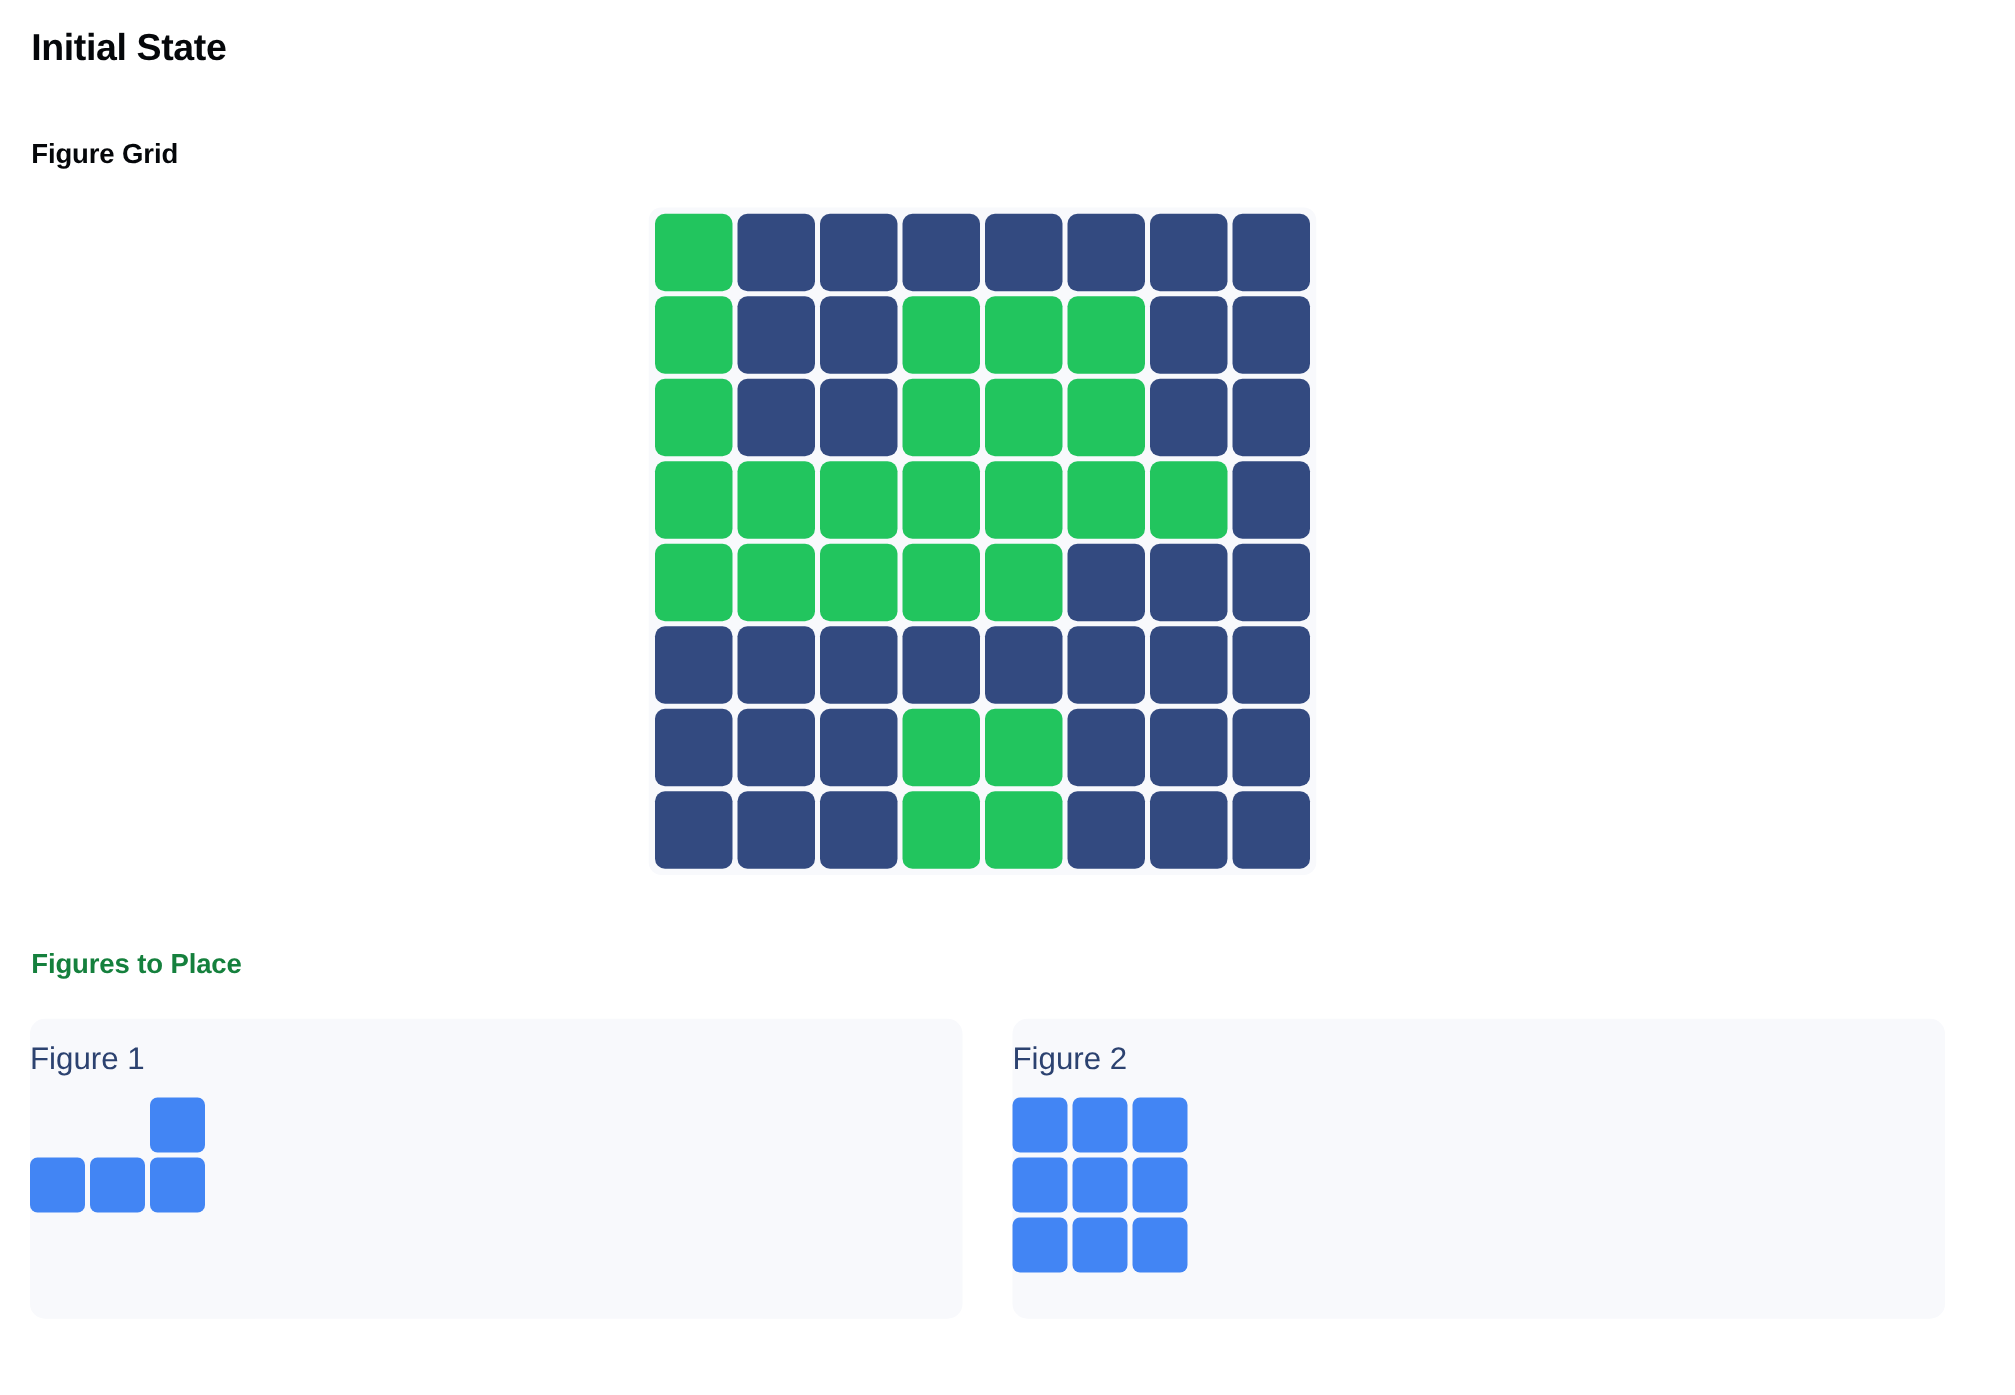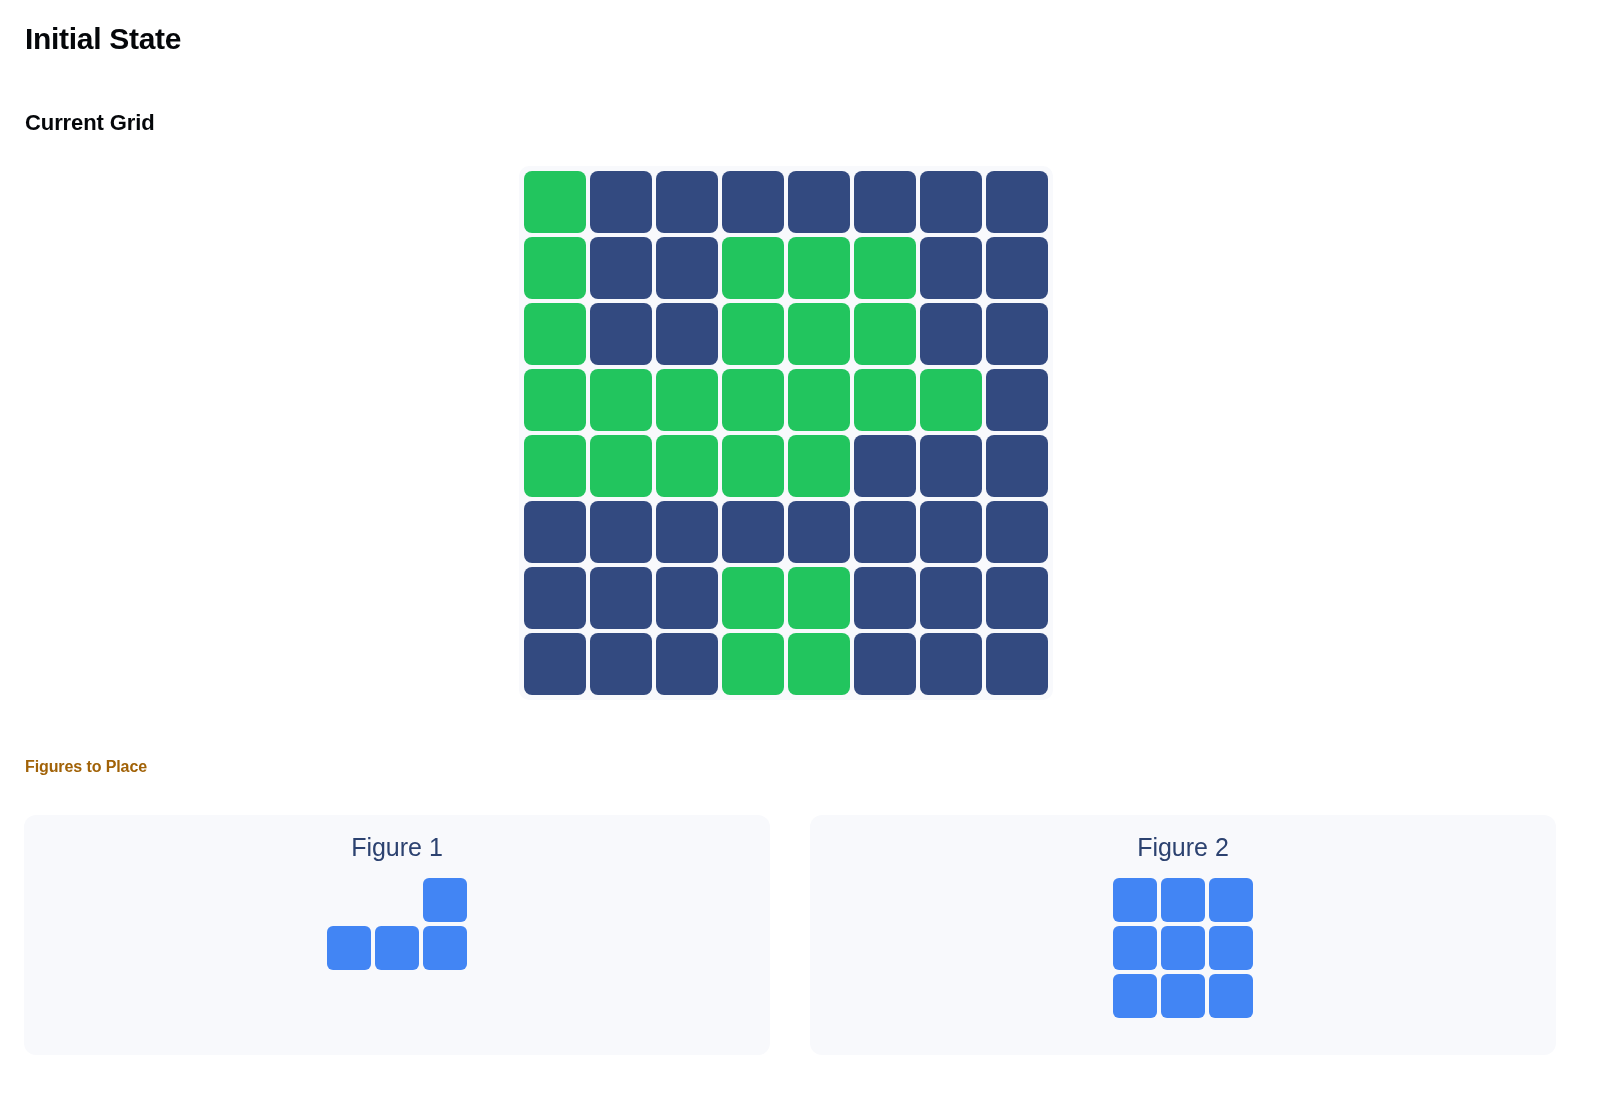--- a/index.html
+++ b/index.html
@@ -66,44 +66,43 @@
     height: 62px;
     border-radius: 8px;
   }
   .cell.empty  { background: #334a80; }
   .cell.filled { background: #22c55e; }
 
   .figures-title {
     position: absolute;
     left: 25px;
     top: 758px;
-    font-size: 16px;
+    font-size: 22px;
     font-weight: bold;
-    color: #a16207;
+    color: #15803d;
     letter-spacing: -0.1px;
     margin: 0;
   }
 
   .figures-row {
     position: absolute;
     left: 24px;
     top: 815px;
     width: 1532px;
     display: flex;
     gap: 40px;
   }
 
   .figure-card {
     flex: 1 1 0;
     height: 240px;
     background: #f8f9fc;
     border-radius: 12px;
     display: flex;
     flex-direction: column;
-    align-items: center;
     padding-top: 20px;
   }
 
   .figure-label {
     font-size: 25px;
     color: #2c4270;
     font-weight: normal;
     margin: 0 0 18px 0;
     line-height: 1;
   }
@@ -121,21 +120,21 @@
   .fig-cell.on  { background: #4285f4; }
   .fig-cell.off { background: transparent; }
 </style>
 </head>
 <body>
 
 <div class="page">
 
   <h1 class="page-title">Initial State</h1>
 
-  <h2 class="section-subtitle">Current Grid</h2>
+  <h2 class="section-subtitle">Figure Grid</h2>
 
   <div class="grid-wrap">
     <div class="grid-panel" id="grid-panel">
         <div class="cell filled"></div>
         <div class="cell empty"></div>
         <div class="cell empty"></div>
         <div class="cell empty"></div>
         <div class="cell empty"></div>
         <div class="cell empty"></div>
         <div class="cell empty"></div>

